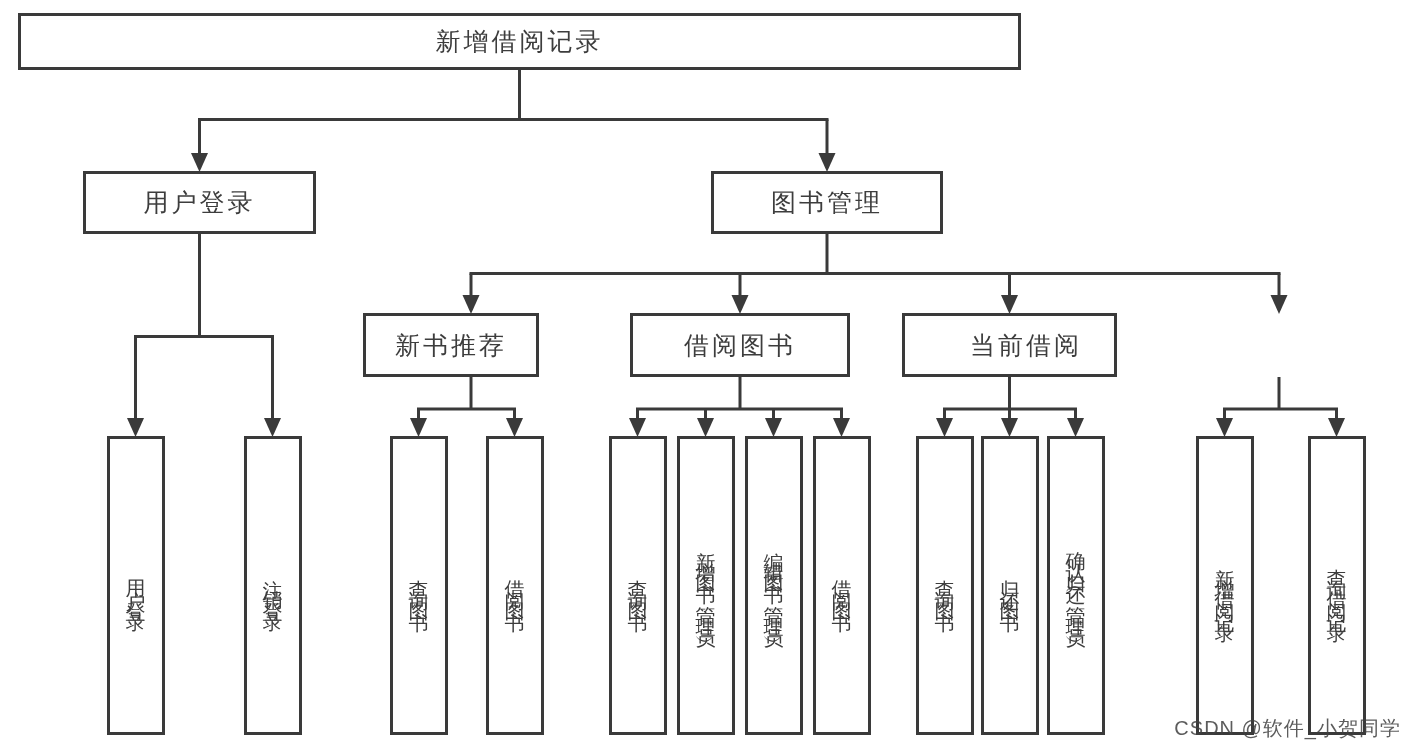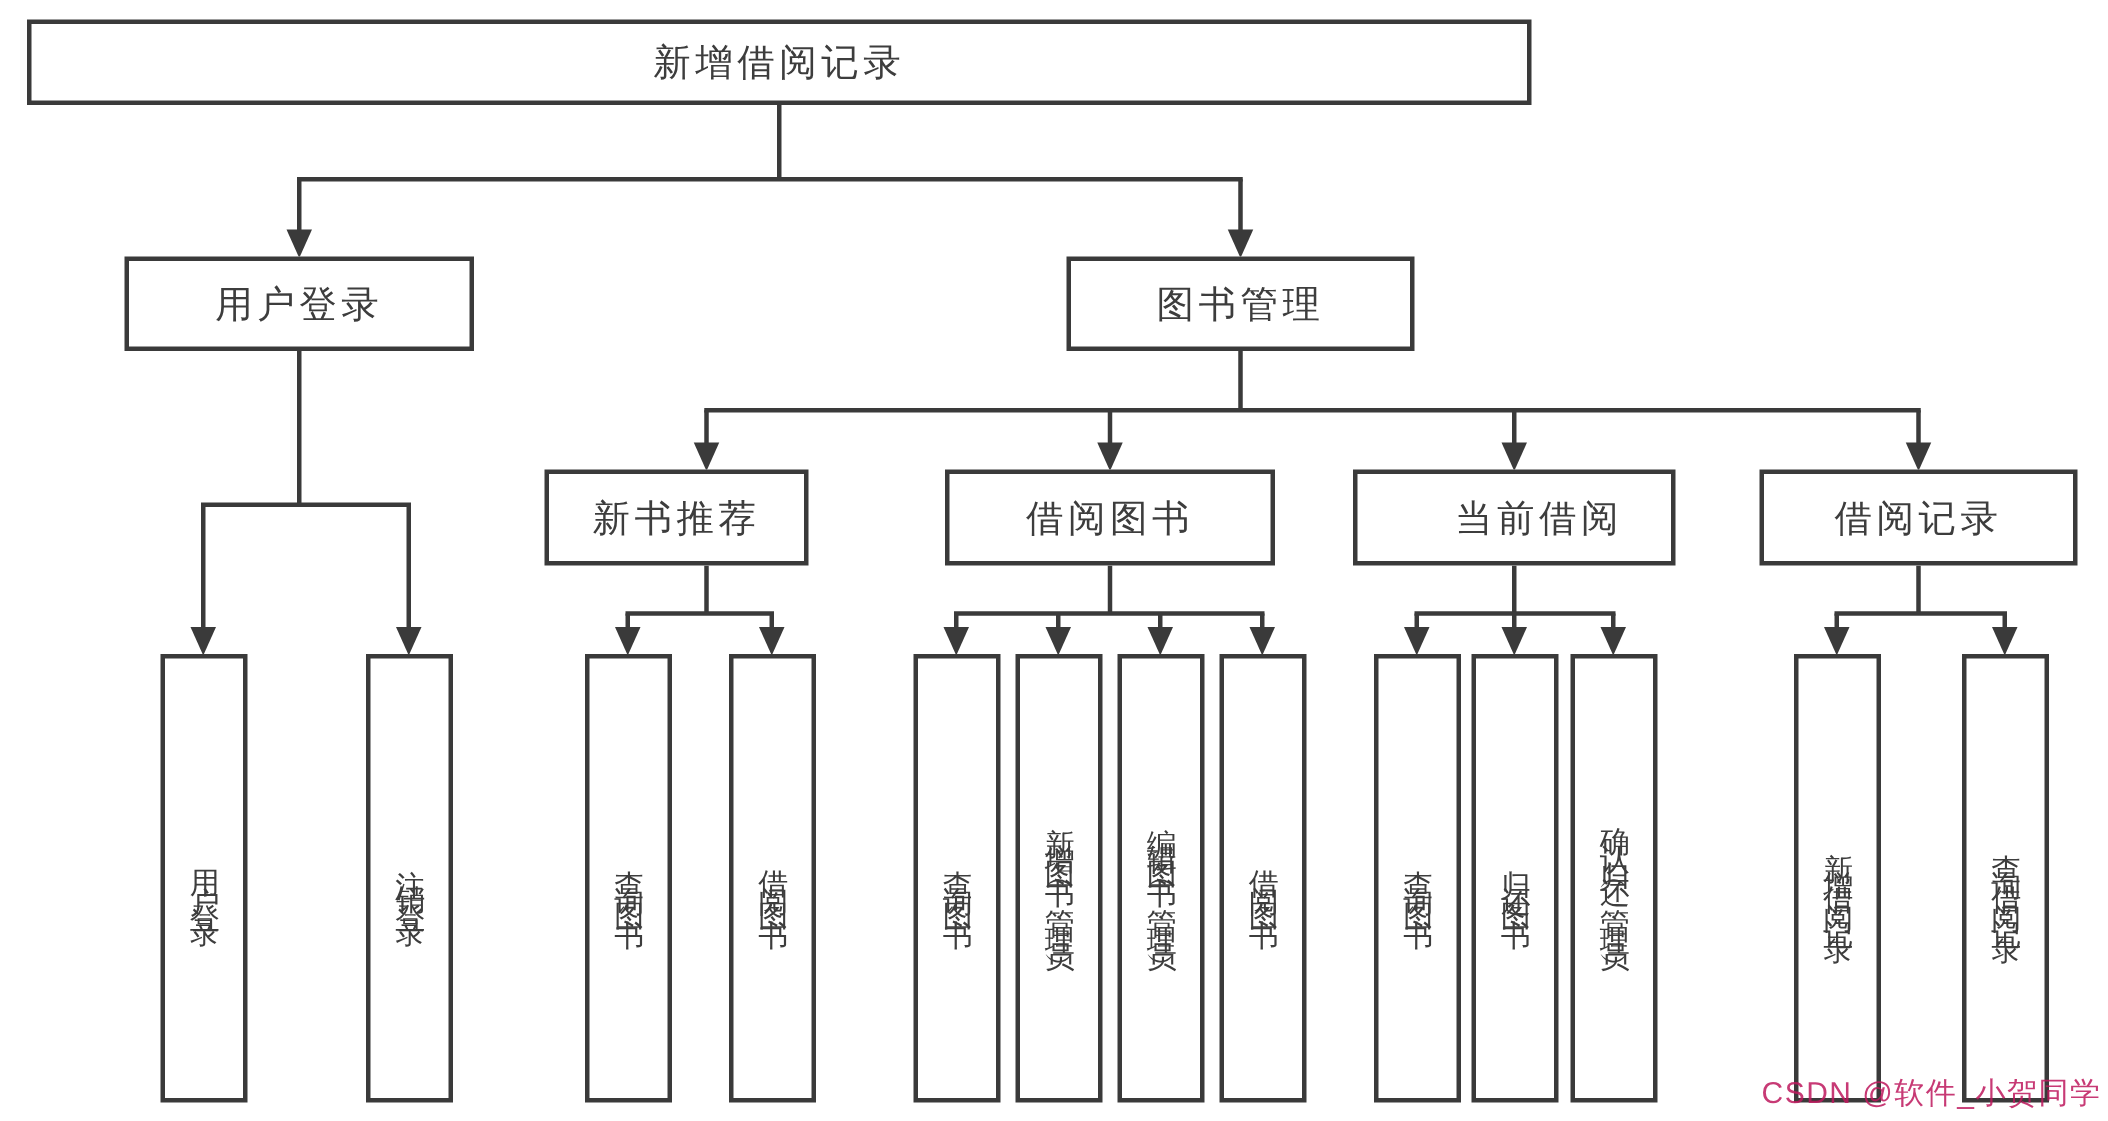--- a/index.html
+++ b/index.html
@@ -43,21 +43,21 @@
     font-size:20px;
     letter-spacing:11px;
     line-height:1;
     color:var(--text);
   }
   .watermark{
     position:absolute;
     right:4px;
     bottom:5px;
     font-size:20px;
-    color:#be185d;
+    color:#404040;
     opacity:0.85;
     letter-spacing:1px;
     z-index:10;
     white-space:nowrap;
   }
 </style>
 </head>
 <body>
 
 <div class="canvas">
@@ -130,23 +130,20 @@
 
   <div class="box" style="left:363px;top:313px;width:176px;height:64px;">
     <span class="lbl">新书推荐</span>
   </div>
   <div class="box" style="left:630px;top:313px;width:220px;height:64px;">
     <span class="lbl">借阅图书</span>
   </div>
   <div class="box" style="left:902px;top:313px;width:215px;height:64px;padding-left:33px;">
     <span class="lbl">当前借阅</span>
   </div>
-  <div class="box" style="left:1173px;top:313px;width:212px;height:64px;">
-    <span class="lbl">借阅记录</span>
-  </div>
 
   <div class="box leaf" style="left:107px;">
     <span class="vlbl">用户登录</span>
   </div>
   <div class="box leaf" style="left:244px;">
     <span class="vlbl">注销登录</span>
   </div>
 
   <div class="box leaf" style="left:390px;">
     <span class="vlbl">查询图书</span>

